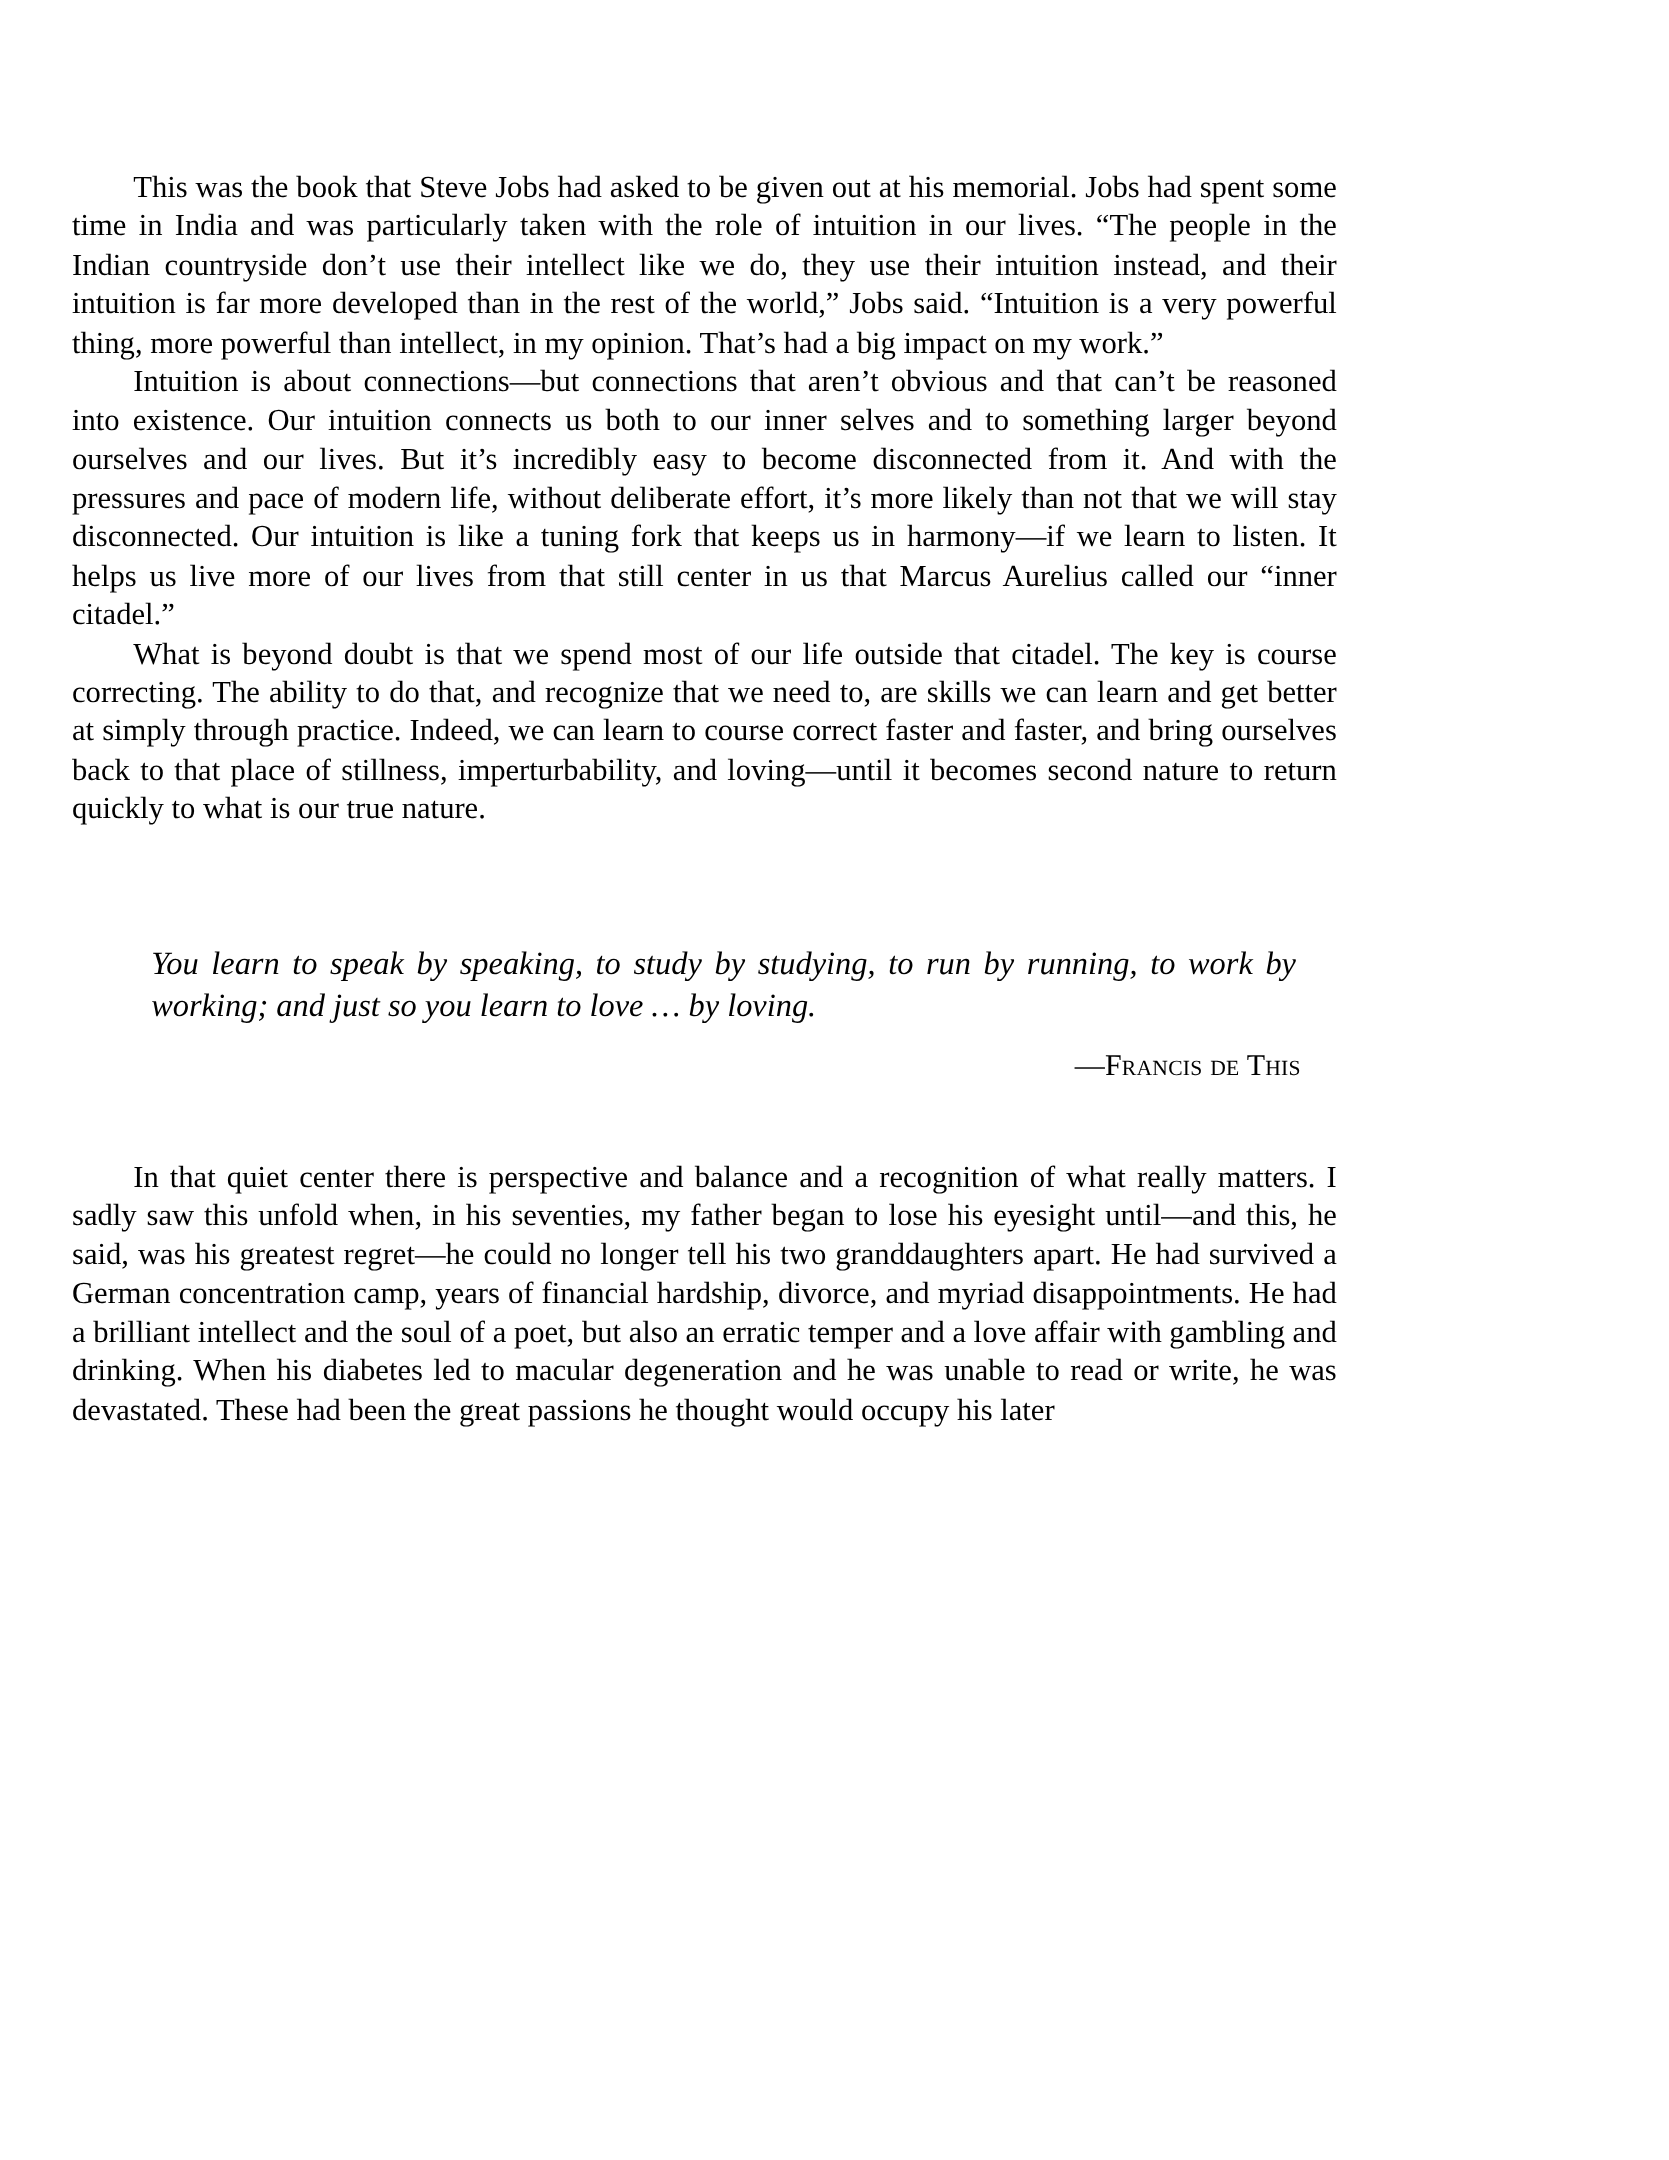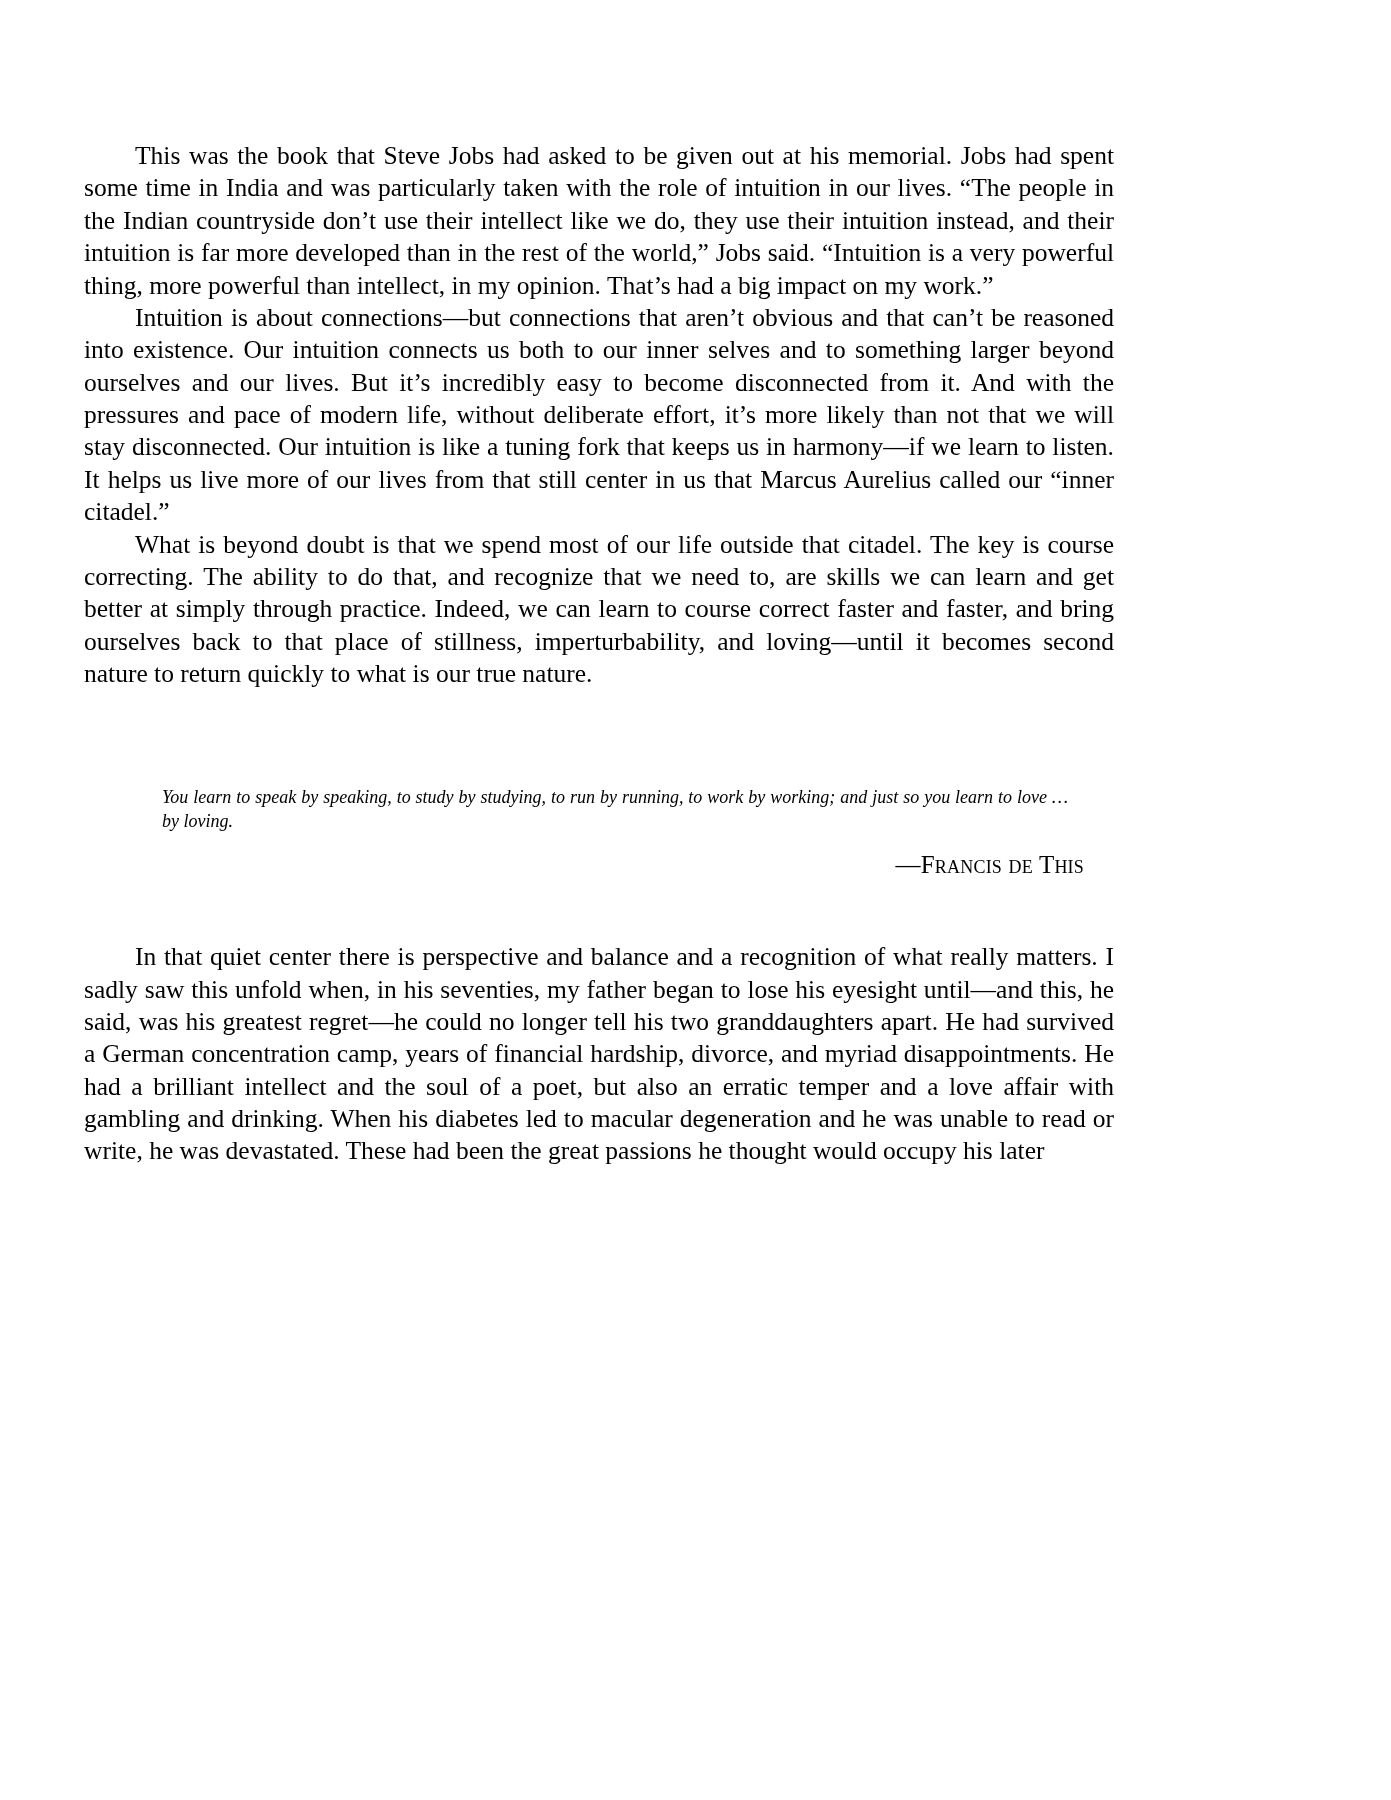--- a/index.html
+++ b/index.html
@@ -10,44 +10,44 @@
   body {
     width: 1391px;
     min-height: 1800px;
     font-family: "Liberation Serif", "DejaVu Serif", serif;
     color: #000000;
   }
   .page {
     width: 1254px;
     min-height: 1800px;
     box-sizing: border-box;
-    padding: 140px 140px 60px 84px;
+    padding: 140px 140px 60px 60px;
     position: relative;
   }
   .body-text {
     font-size: 25.5px;
     line-height: 1.27;
     text-align: justify;
     text-justify: inter-word;
     hyphens: none;
   }
   .body-text p {
     margin: 0;
     text-indent: 2.0em;
   }
   .quote-block {
     margin: 96px 0 0 0;
     padding: 0 30px 0 62px;
   }
   .quote-text {
     font-style: italic;
-    font-size: 18px;
+    font-size: 27px;
     line-height: 1.30;
     text-align: justify;
-    margin: 16px;
+    margin: 4px;
   }
   .quote-attrib {
     margin-top: 18px;
     text-align: right;
     font-size: 25px;
     letter-spacing: 0.2px;
   }
   .smallcaps {
     font-variant: small-caps;
   }

